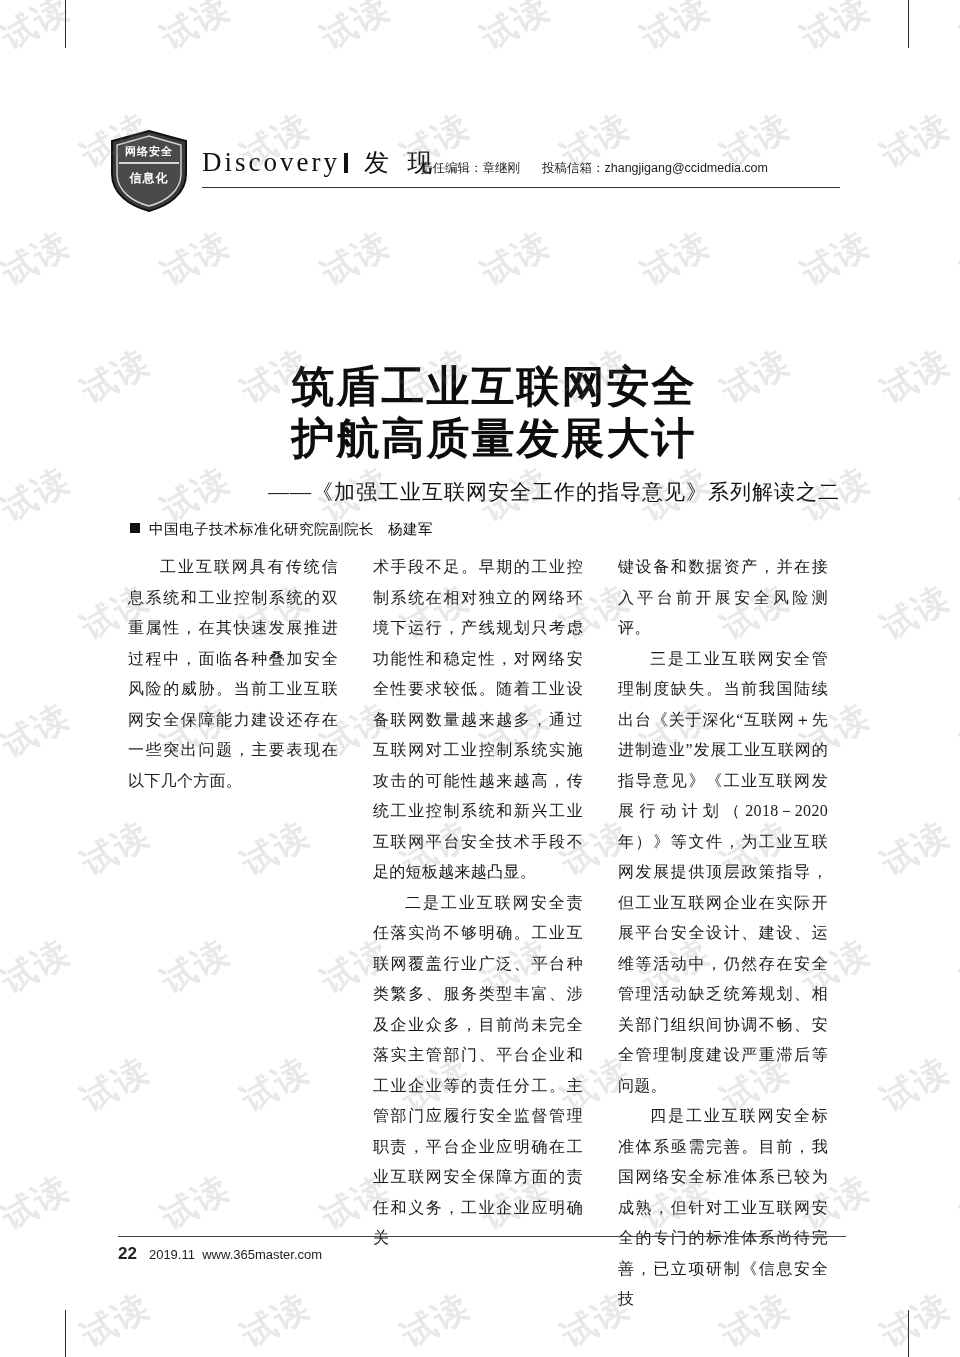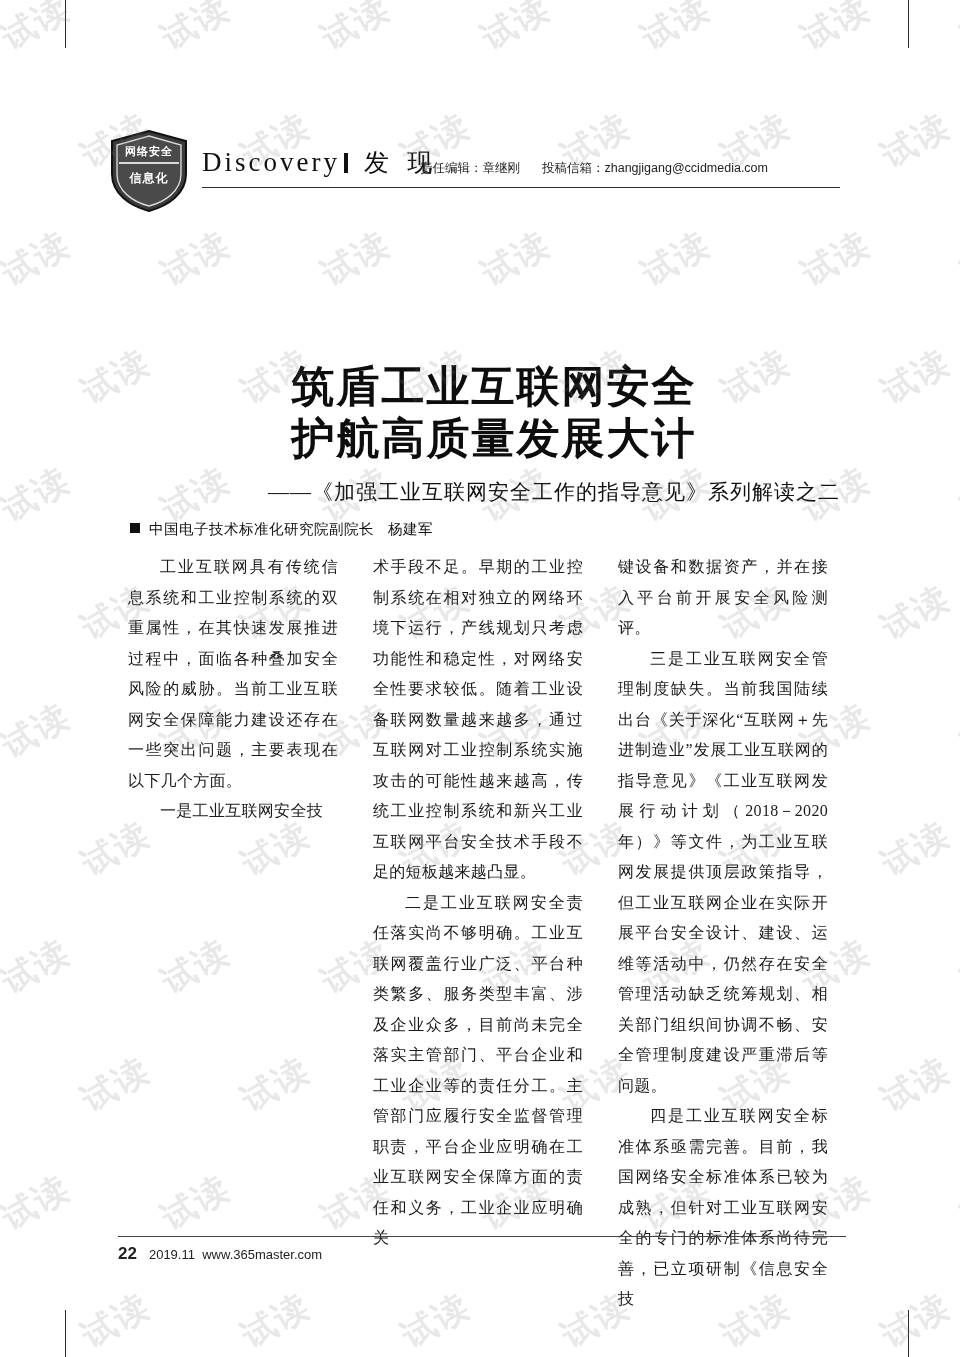--- a/index.html
+++ b/index.html
@@ -271,21 +271,20 @@
     <div id="subtitle">——《加强工业互联网安全工作的指导意见》系列解读之二</div>
   </div>
 
   <div id="byline">
     <span class="sq"></span><span>中国电子技术标准化研究院副院长</span><span class="author">杨建军</span>
   </div>
 
   <div id="columns">
     <div class="col">
       <p>工业互联网具有传统信息系统和工业控制系统的双重属性，在其快速发展推进过程中，面临各种叠加安全风险的威胁。当前工业互联网安全保障能力建设还存在一些突出问题，主要表现在以下几个方面。</p>
-      <p>一是工业互联网安全技</p>
     </div>
     <div class="col">
       <p class="noindent">术手段不足。早期的工业控制系统在相对独立的网络环境下运行，产线规划只考虑功能性和稳定性，对网络安全性要求较低。随着工业设备联网数量越来越多，通过互联网对工业控制系统实施攻击的可能性越来越高，传统工业控制系统和新兴工业互联网平台安全技术手段不足的短板越来越凸显。</p>
       <p>二是工业互联网安全责任落实尚不够明确。工业互联网覆盖行业广泛、平台种类繁多、服务类型丰富、涉及企业众多，目前尚未完全落实主管部门、平台企业和工业企业等的责任分工。主管部门应履行安全监督管理职责，平台企业应明确在工业互联网安全保障方面的责任和义务，工业企业应明确关</p>
     </div>
     <div class="col">
       <p class="noindent">键设备和数据资产，并在接入平台前开展安全风险测评。</p>
       <p>三是工业互联网安全管理制度缺失。当前我国陆续出台《关于深化“互联网＋先进制造业”发展工业互联网的指导意见》《工业互联网发展行动计划（2018－2020 年）》等文件，为工业互联网发展提供顶层政策指导，但工业互联网企业在实际开展平台安全设计、建设、运维等活动中，仍然存在安全管理活动缺乏统筹规划、相关部门组织间协调不畅、安全管理制度建设严重滞后等问题。</p>
       <p>四是工业互联网安全标准体系亟需完善。目前，我国网络安全标准体系已较为成熟，但针对工业互联网安全的专门的标准体系尚待完善，已立项研制《信息安全技</p>
     </div>

